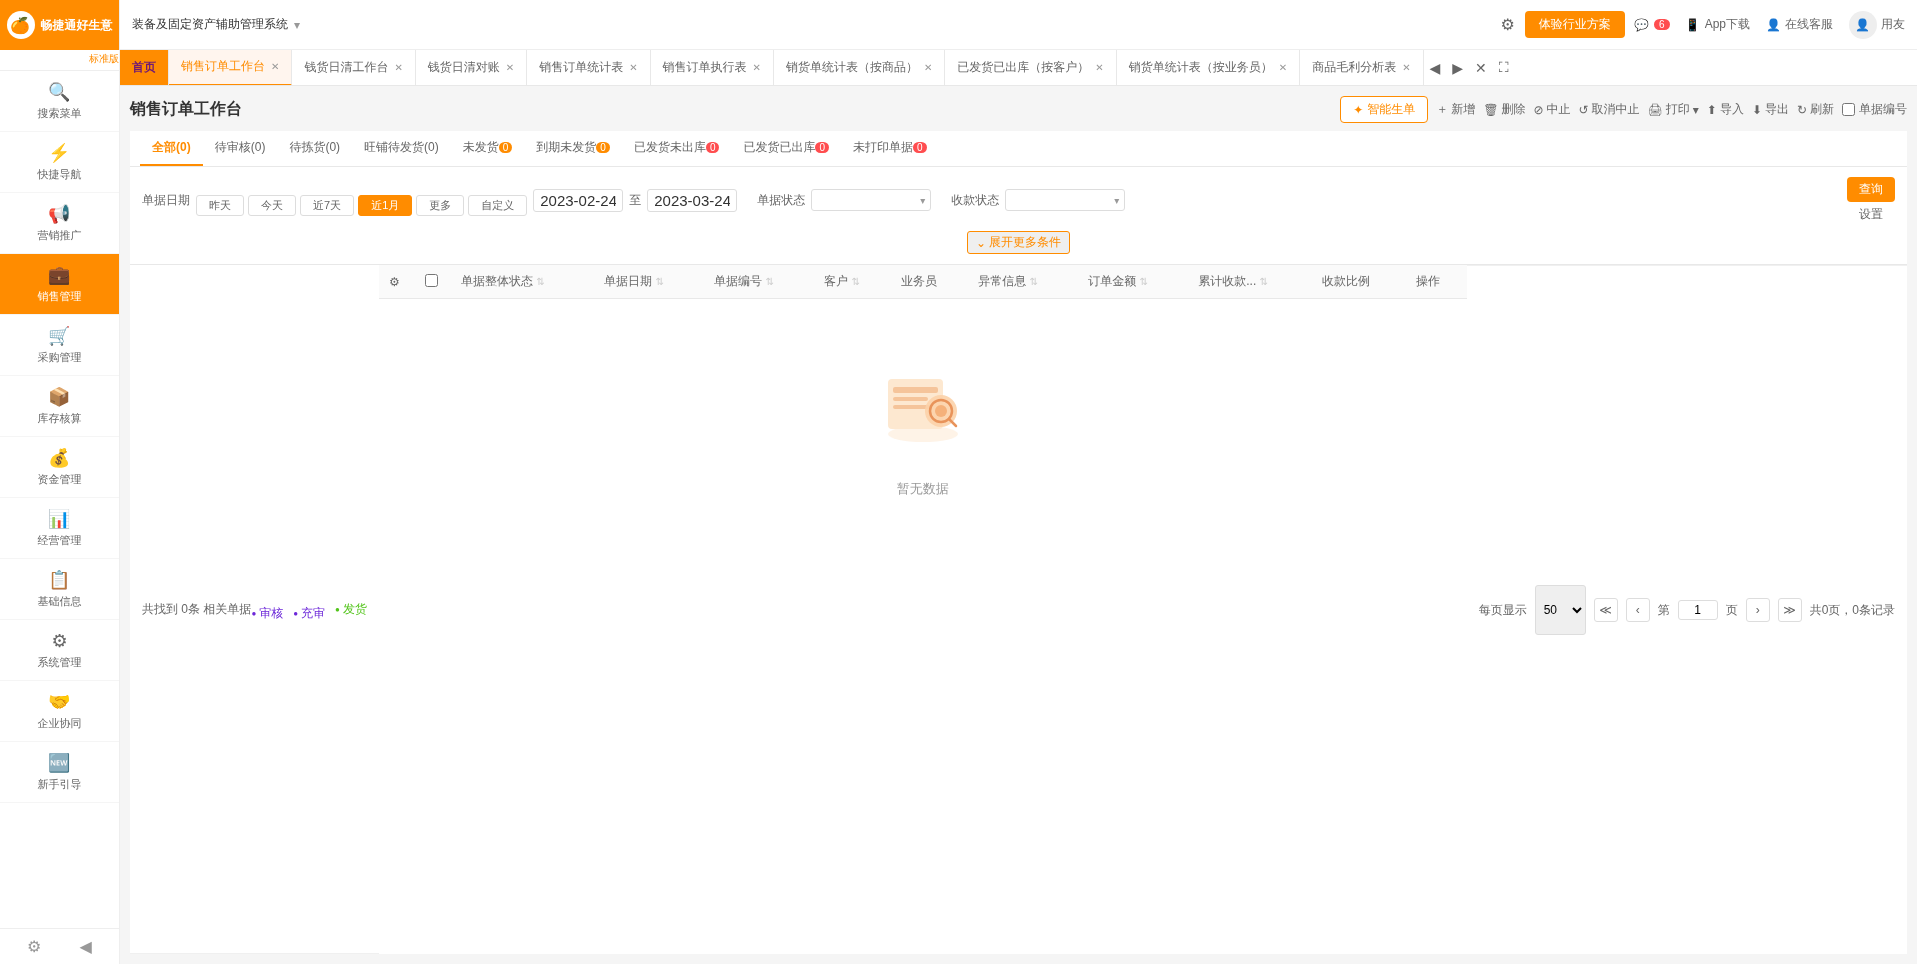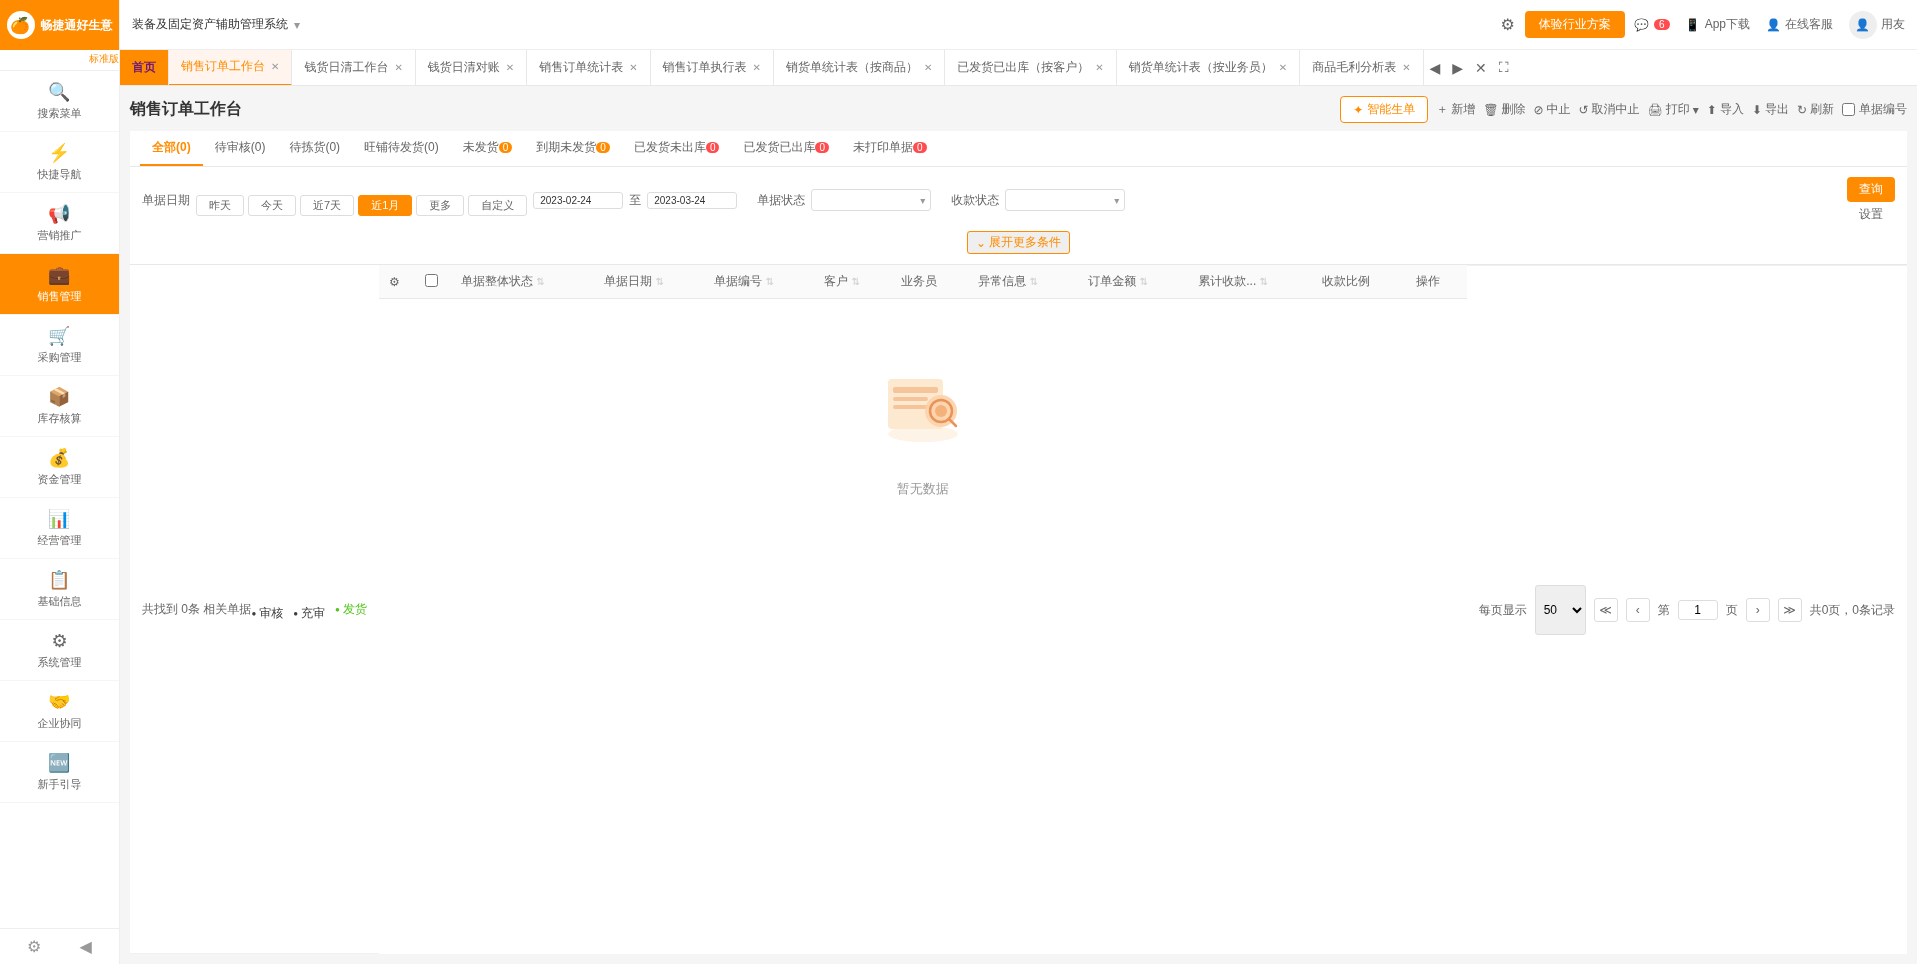--- a/index.html
+++ b/index.html
@@ -61,32 +61,32 @@
     .sub-tab-badge-orange { background: #ff8c00; color: white; border-radius: 10px; font-size: 10px; padding: 0 4px; }
     
     
     .filter-area { background: white; padding: 10px 12px; border-bottom: 1px solid #e8e8e8; }
     .filter-row { display: flex; align-items: center; gap: 20px; flex-wrap: wrap; }
     .filter-item { display: flex; align-items: center; gap: 6px; color: #666; }
     .filter-label { color: #666; white-space: nowrap; }
     .date-range-btns { display: flex; gap: 4px; }
     .date-btn { padding: 2px 12px; border: 1px solid #ddd; border-radius: 3px; background: white; cursor: pointer; color: #666; font-size: 11px; margin-top: 10px; }
     .date-btn.active { background: #ff8c00; color: white; border-color: #ff8c00; }
-    .date-input { border: 1px solid #ddd; border-radius: 3px; padding: 2px 6px; color: #333; font-size: 10px; width: 90px; }
+    .date-input { border: 1px solid #ddd; border-radius: 3px; padding: 2px 6px; color: #333; font-size: 15px; width: 90px; }
     .select-box { border: 1px solid #ddd; border-radius: 3px; padding: 3px 20px 3px 6px; color: #666; font-size: 12px; background: white; cursor: pointer; min-width: 120px; appearance: none; position: relative; }
     .select-wrap { position: relative; display: inline-block; }
     .select-wrap::after { content: '▾'; position: absolute; right: 6px; top: 50%; transform: translateY(-50%); color: #999; pointer-events: none; font-size: 10px; }
     .expand-btn { color: #ff8c00; cursor: pointer; font-size: 12px; display: flex; align-items: center; gap: 3px; border: 1px solid #ff8c00; padding: 2px 8px; border-radius: 3px; }
     
     
     .table-container { flex: 1; background: white; overflow: hidden; display: flex; flex-direction: row; }
     .table-toolbar { padding: 8px 12px; display: flex; align-items: center; justify-content: space-between; border-bottom: 1px solid #f0f0f0; }
     .table-toolbar-left { color: #666; font-size: 12px; }
     .table-toolbar-right { display: flex; gap: 10px; }
-    .action-link { color: #404040; cursor: pointer; display: flex; align-items: center; gap: 3px; margin-top: 8px; }
+    .action-link { color: #6d28d9; cursor: pointer; display: flex; align-items: center; gap: 3px; margin-top: 8px; }
     .action-link::before { content: '●'; font-size: 8px; }
     .action-link-green { color: #52c41a; cursor: pointer; display: flex; align-items: center; gap: 3px; }
     .action-link-green::before { content: '●'; font-size: 8px; color: #52c41a; }
     
     
     .data-table { width: 100%; border-collapse: collapse; }
     .data-table th { background: #fafafa; color: #666; padding: 8px 10px; text-align: left; border-bottom: 1px solid #e8e8e8; font-weight: normal; white-space: nowrap; font-size: 12px; }
     .data-table th .sort-icon { color: #ccc; font-size: 10px; }
     .th-check { width: 36px; text-align: center; }
     .th-icon { width: 36px; }

